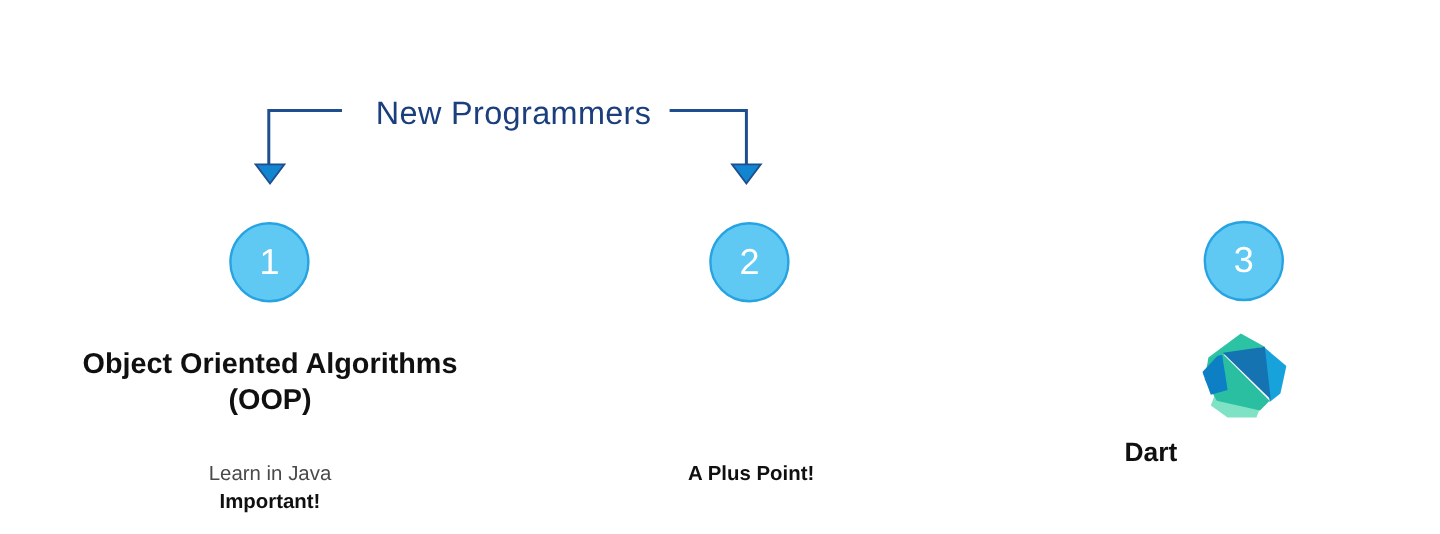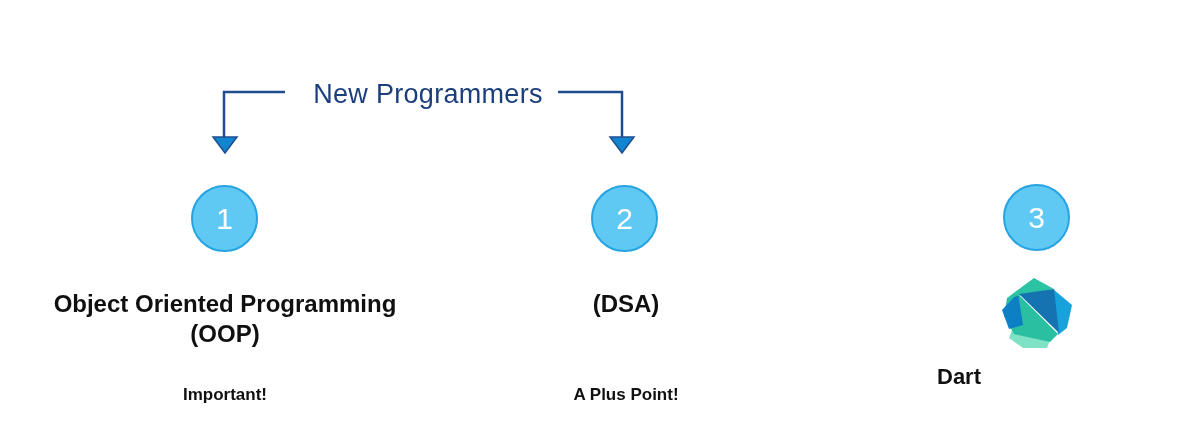--- a/index.html
+++ b/index.html
@@ -99,29 +99,29 @@
     <span>1</span>
   </div>
   <div class="abs step-circle circle-2">
     <span>2</span>
   </div>
   <div class="abs step-circle circle-3">
     <span>3</span>
   </div>
 
   <div class="abs step-title title-1">
-    <div>Object Oriented Programming</div>
+    <div>Object Oriented Algorithms</div>
     <div>(OOP)</div>
   </div>
   <div class="abs step-note note-1">
+    <div class="note-plain">Learn in Java</div>
     <div class="note-strong">Important!</div>
   </div>
 
   <div class="abs step-title title-2">
-    <div>(DSA)</div>
   </div>
   <div class="abs step-note note-2">
     <div class="note-strong">A Plus Point!</div>
   </div>
 
   <svg class="abs dart-logo" viewBox="0 0 70 74" xmlns="http://www.w3.org/2000/svg">
     <polygon points="10,54 49,62 45,72 21,72 7,62" fill="#7fe2c5"></polygon>
     <polygon points="16,18 56,58 48,66 12,58 2,40 5,22" fill="#2abfa0"></polygon>
     <polygon points="51,13 70,29 65,52 56,59" fill="#18a2dc"></polygon>
     <polygon points="16,17 0,34 7,53 21,49" fill="#0d7fc4"></polygon>

